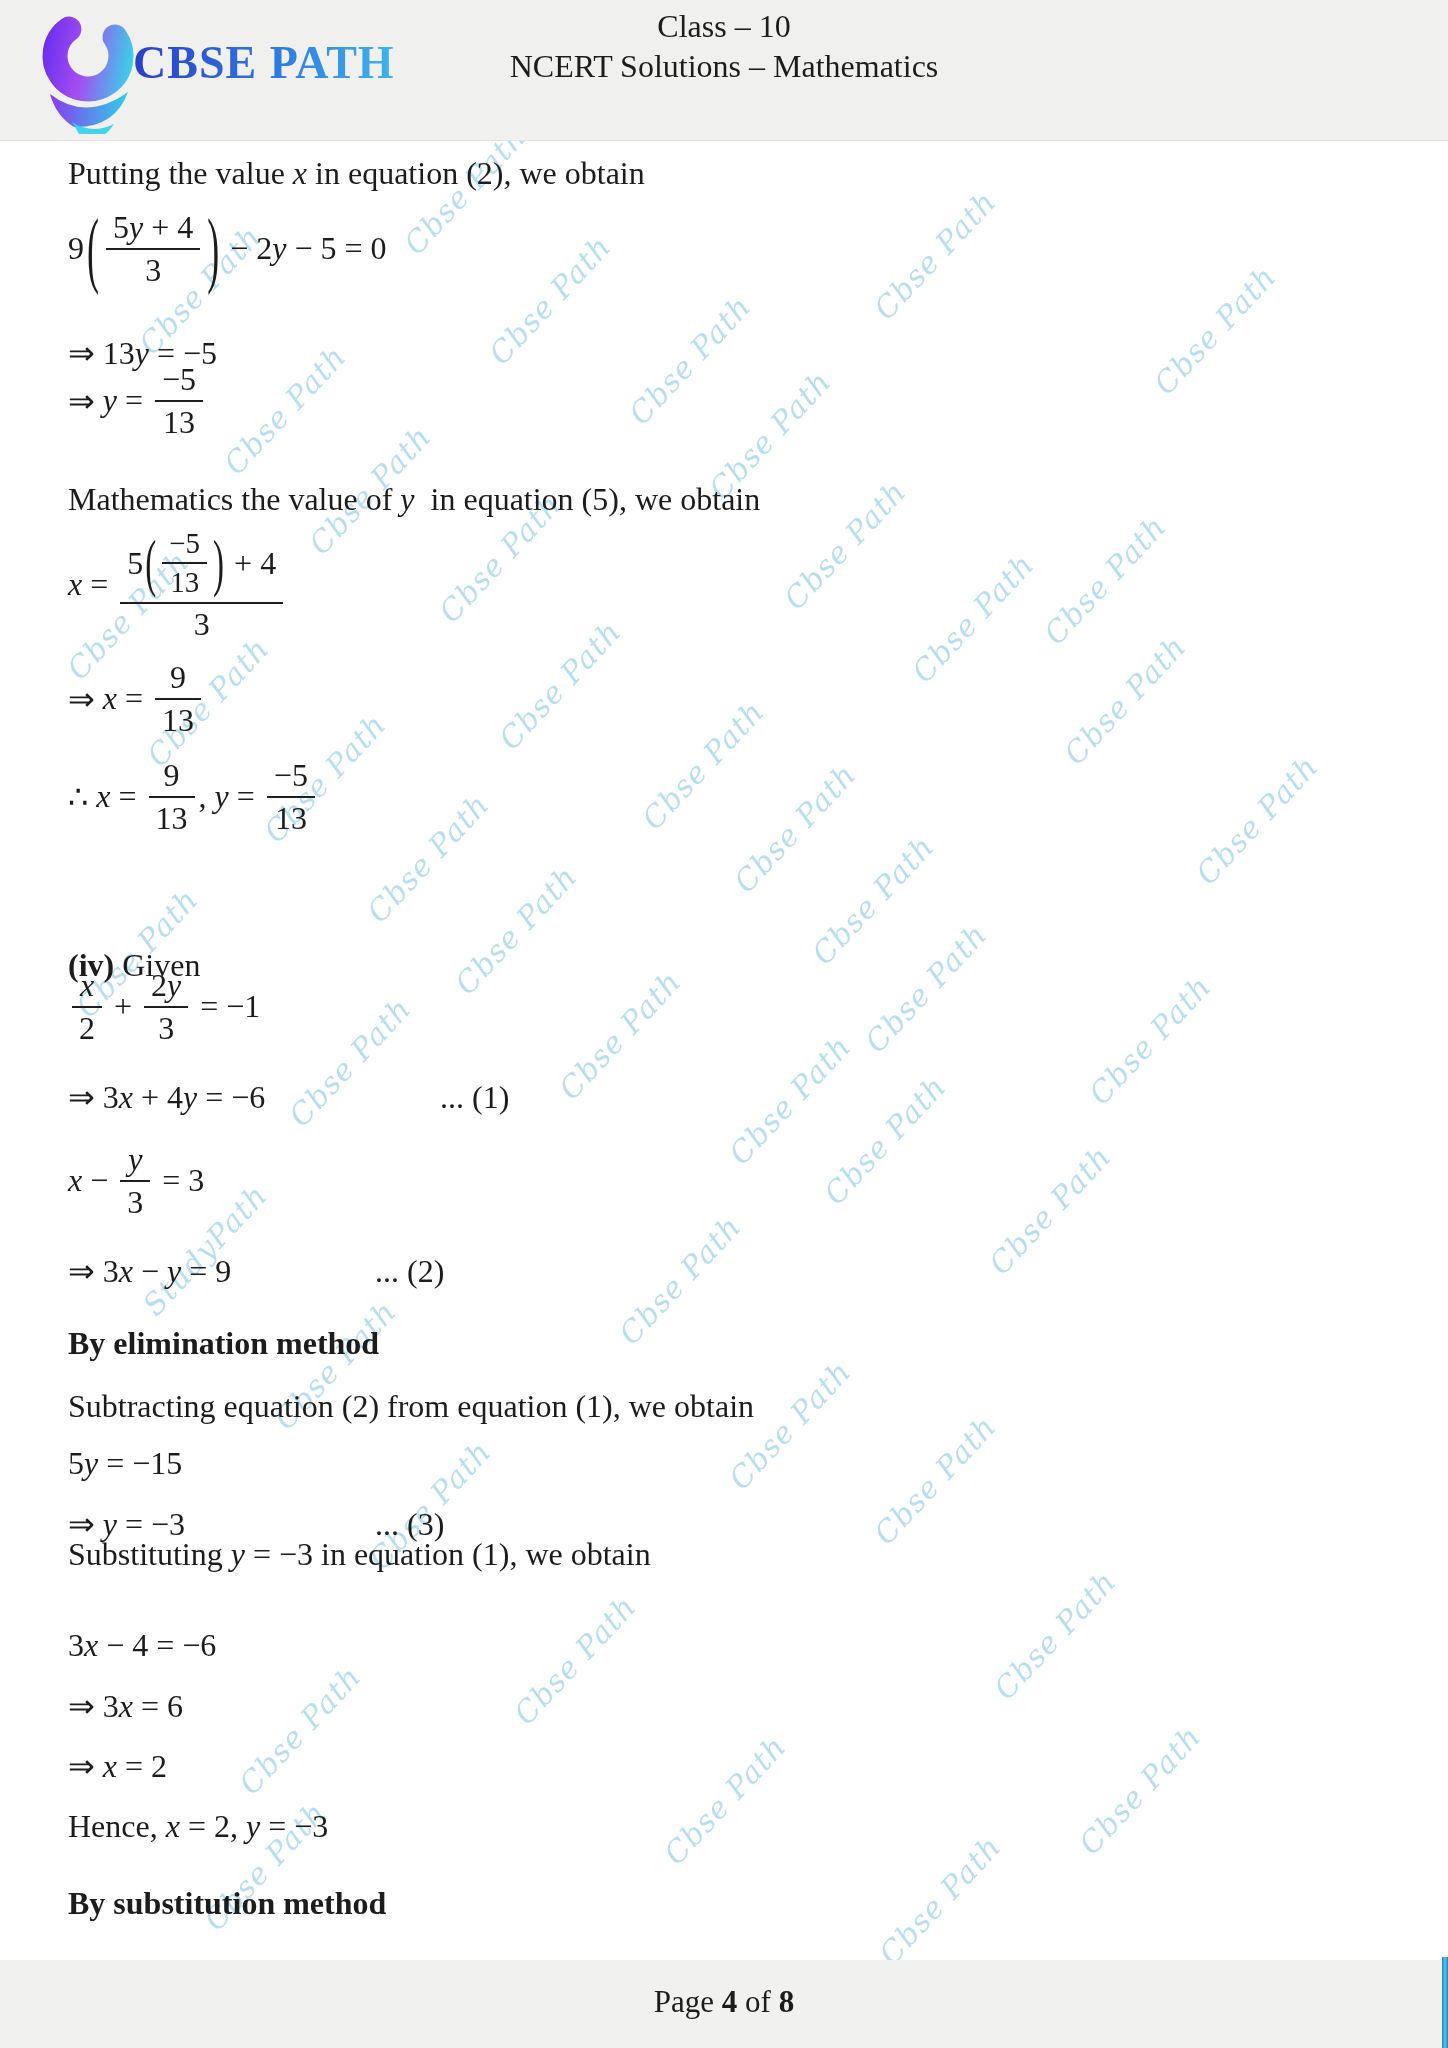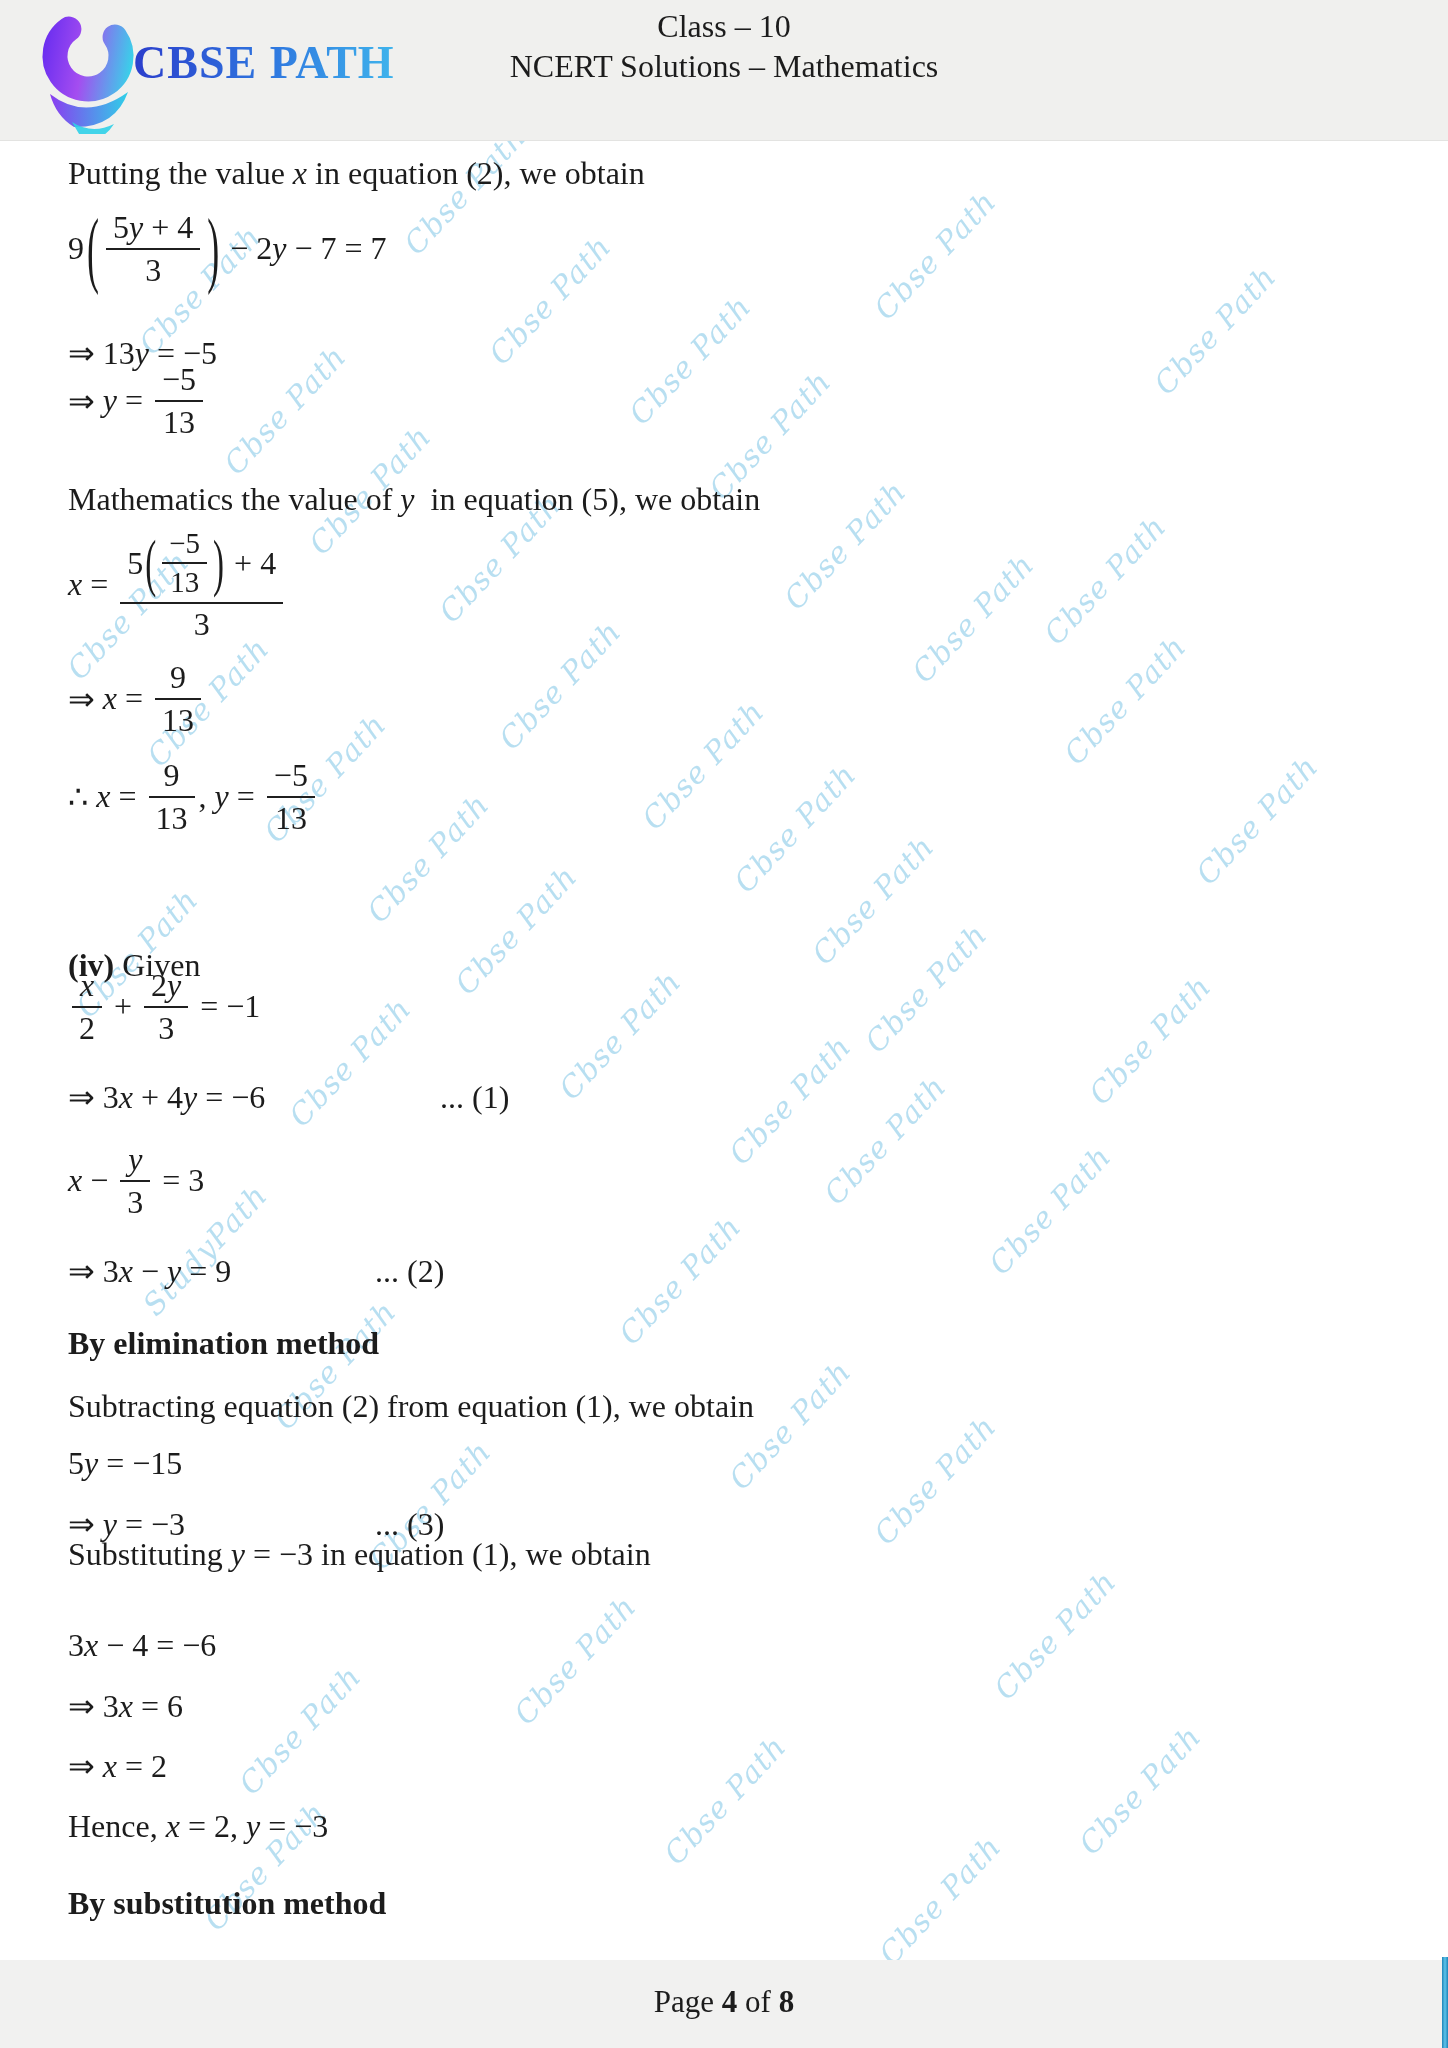--- a/index.html
+++ b/index.html
@@ -122,21 +122,21 @@
   <div class="eq" style="top:210px">
     <span>9</span>
     <span class="bp">(</span>
     <span class="frac">
       <span class="nu"><span>5</span><span class="v">y</span><span> + 4</span></span>
       <span class="de">3</span>
     </span>
     <span class="bp">)</span>
     <span> − 2</span>
       <span class="v">y</span>
-      <span> − 7 = 7</span>
+      <span> − 5 = 0</span>
   </div>
 
   <div class="eq" style="top:334px">
       <span>⇒ 13</span>
       <span class="v">y</span>
       <span> = −5</span>
     </div>
 
   <div class="eq" style="top:362px">
     <span>⇒ </span>

